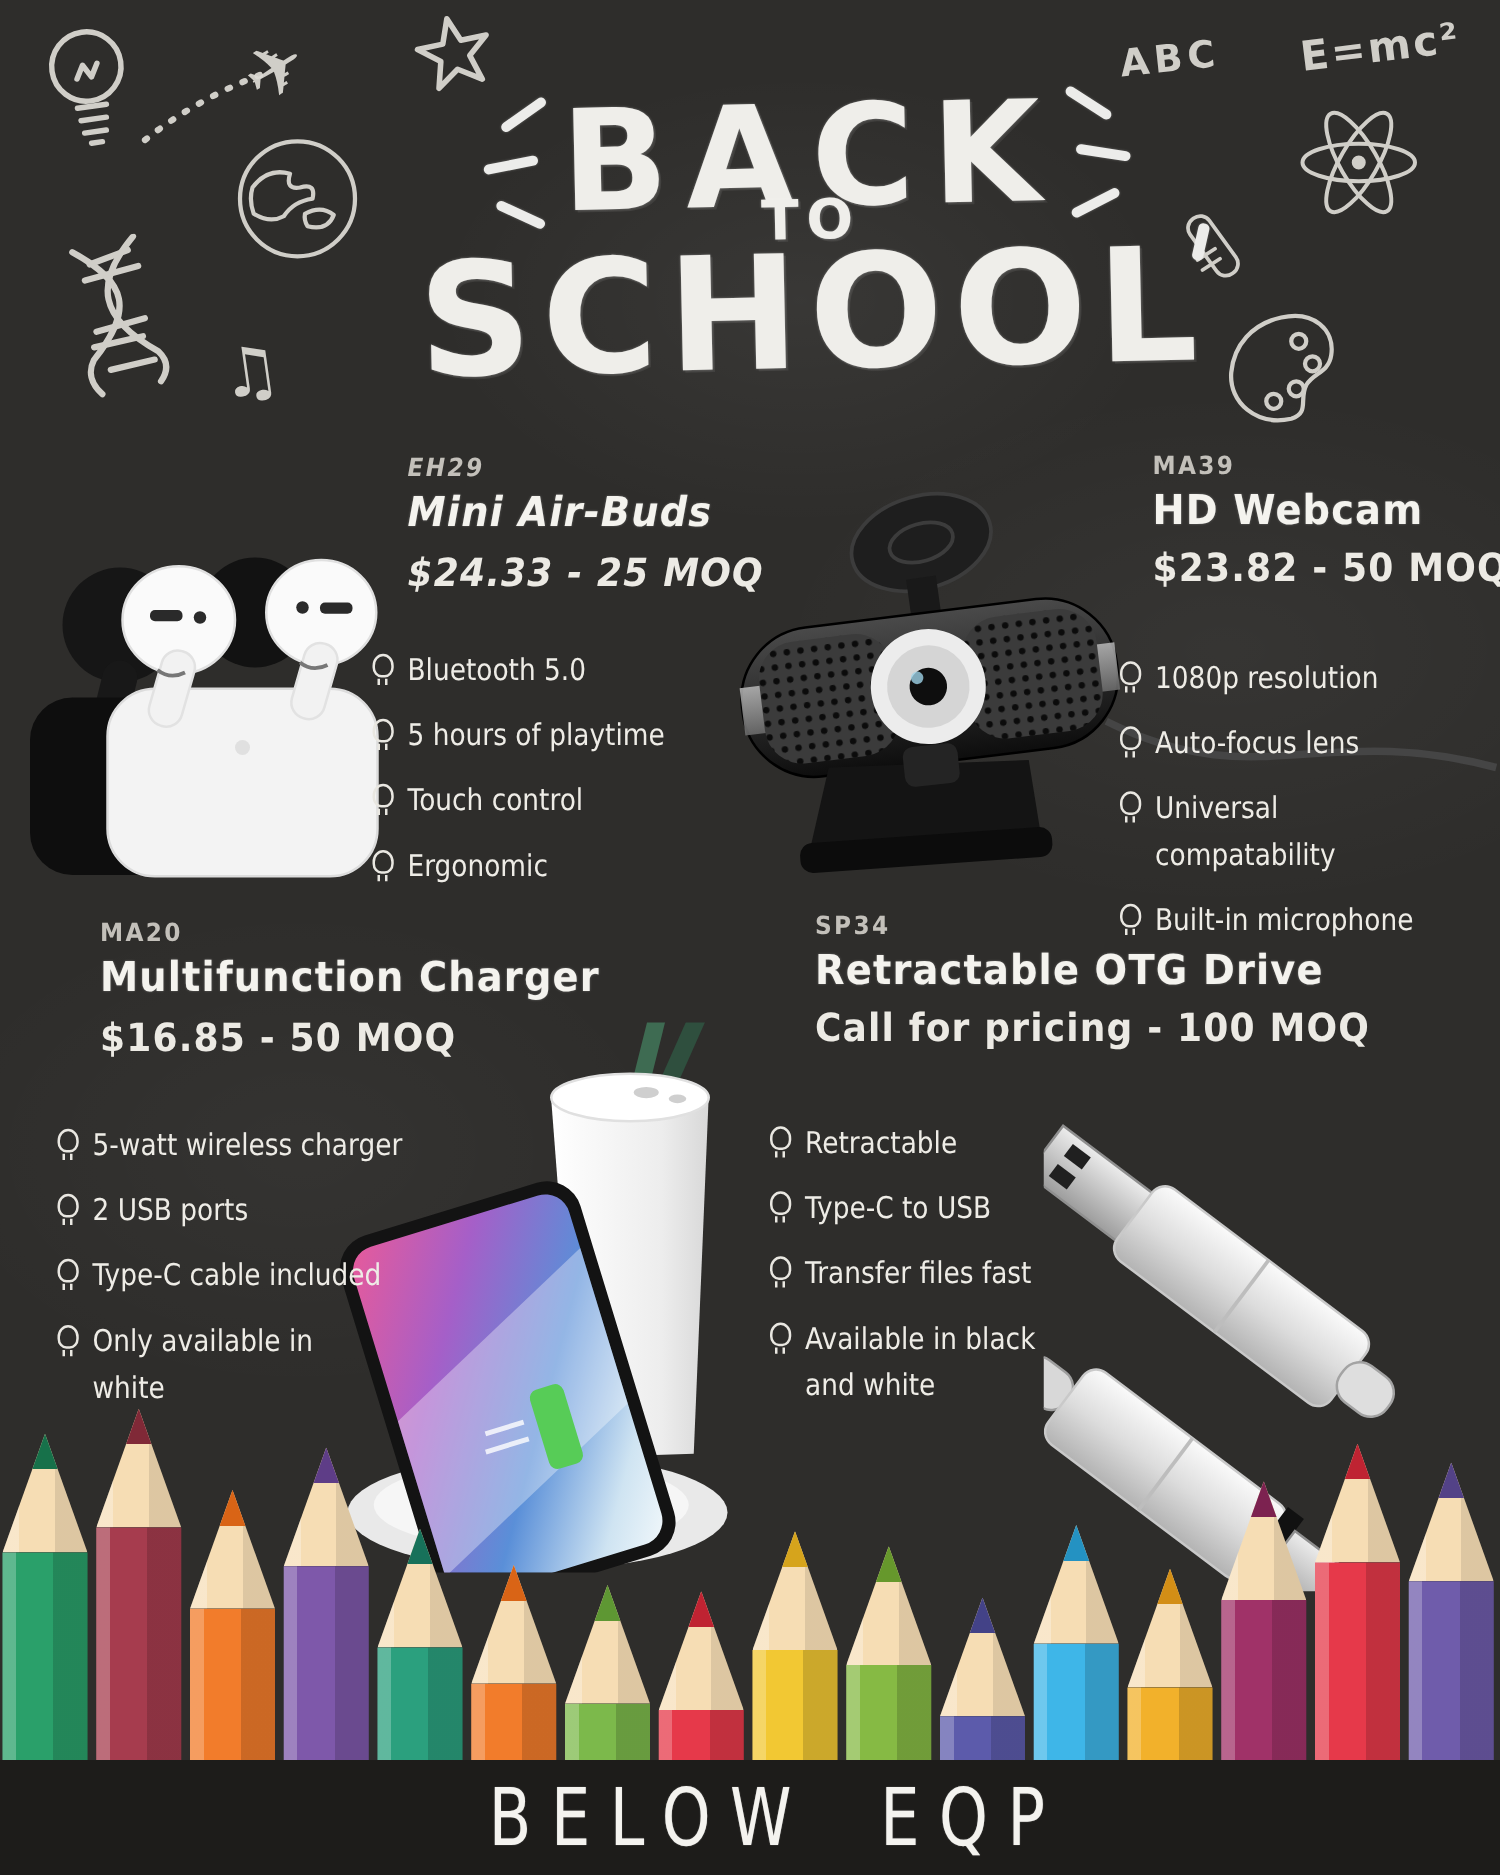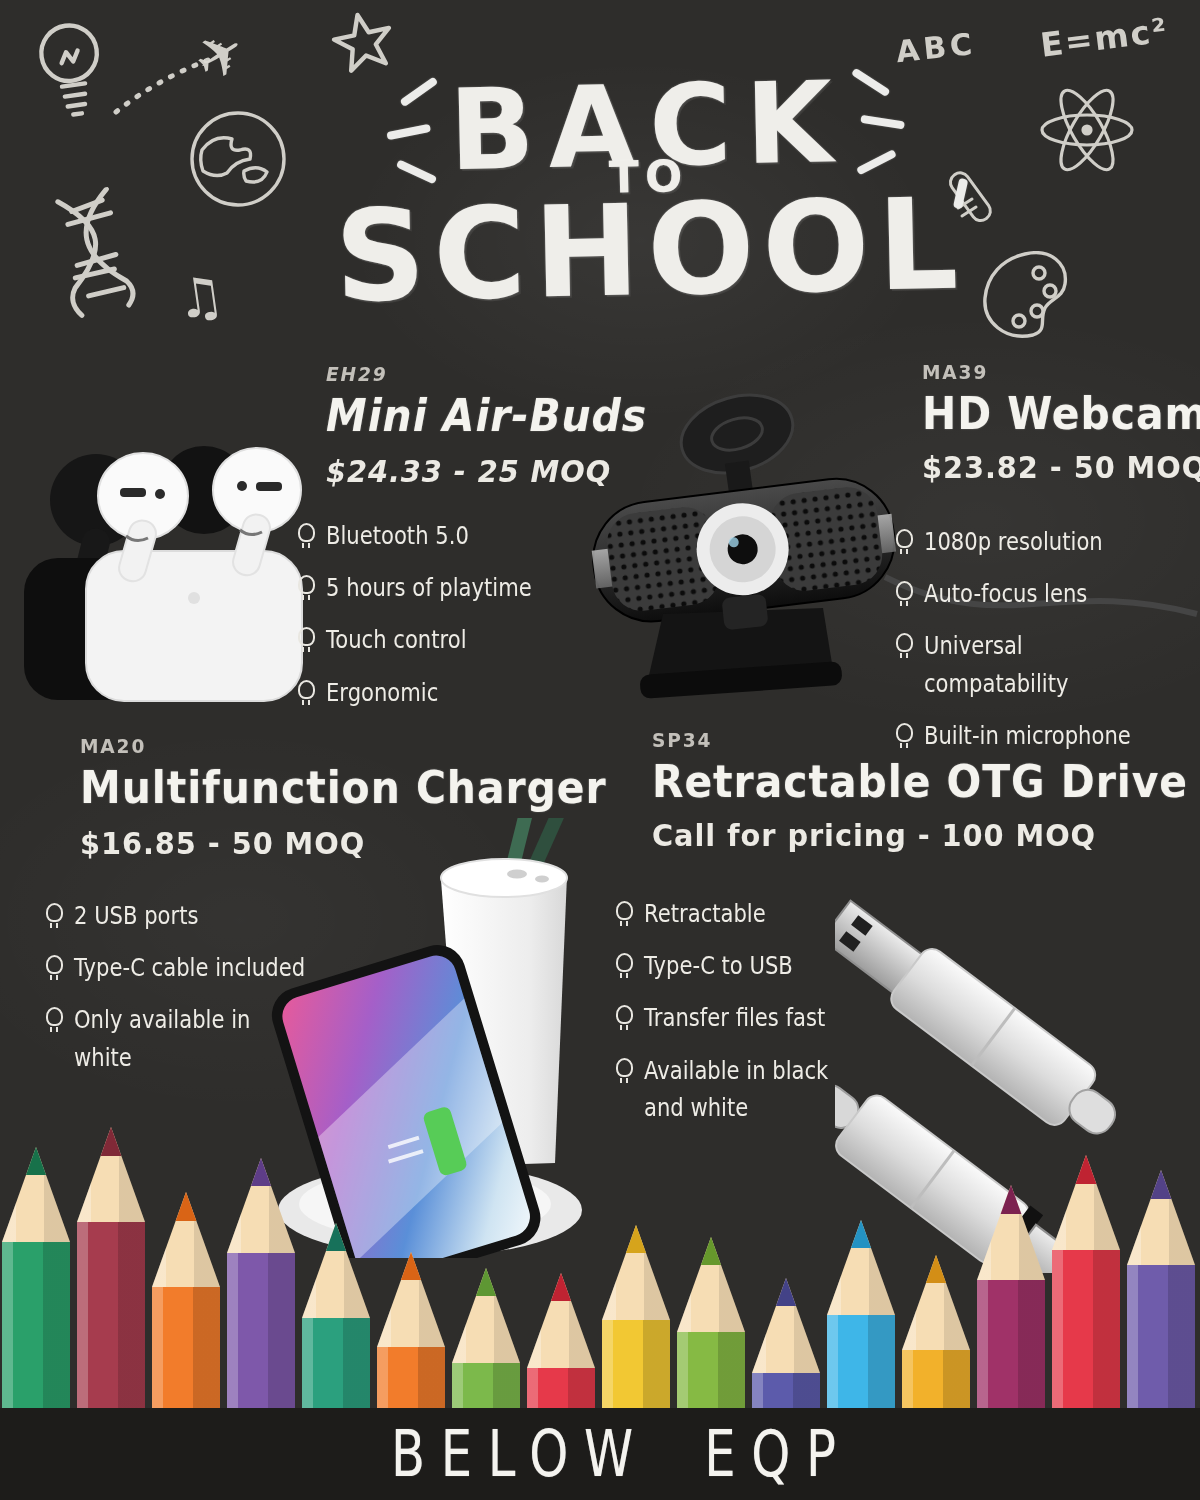--- a/index.html
+++ b/index.html
@@ -16,21 +16,21 @@
   .title-block{position:absolute;z-index:3;left:0;top:0;width:1200px;transform:rotate(-1.2deg);}
   .t-line{position:absolute;text-align:center;font-weight:bold;color:#efeeea;
           text-shadow:0 0 2px rgba(255,255,255,.35), 2px 2px 0 rgba(255,255,255,.07);}
   .t-back{left:385px;top:62px;width:520px;font-size:112px;letter-spacing:14px;}
   .t-to{left:385px;top:152px;width:520px;font-size:44px;letter-spacing:6px;}
   .t-school{left:300px;top:178px;width:690px;font-size:126px;letter-spacing:8px;}
   .dash{position:absolute;background:#ececea;border-radius:4px;box-shadow:0 0 2px rgba(255,255,255,.3);}
   
   .ptext{position:absolute;z-index:3;}
   .pcode{font-size:20px;letter-spacing:2px;color:#c3c0ba;font-weight:bold;}
-  .pname{margin:0;font-size:44px;font-weight:bold;color:#f4f3ee;letter-spacing:1px;
+  .pname{margin:0;font-size:33px;font-weight:bold;color:#f4f3ee;letter-spacing:1px;
          text-shadow:0 0 2px rgba(255,255,255,.3);}
   .pprice{font-size:31px;font-weight:bold;color:#eceae4;letter-spacing:1px;}
   .cond{display:inline-block;transform:scaleX(.88);transform-origin:0 50%;white-space:pre-line;}
   .cond2{display:inline-block;transform:scaleX(.93);transform-origin:0 50%;white-space:nowrap;}
   .features{list-style:none;margin:0;padding:0;position:absolute;z-index:3;}
   .features li{display:flex;gap:11px;margin-bottom:15px;align-items:flex-start;}
   .bulb-icon{flex:0 0 auto;width:13px;height:15px;border:2.5px solid #e9e7e1;
              border-radius:50% 50% 42% 42%;margin-top:5px;position:relative;}
   .bulb-icon::after{content:"";position:absolute;left:1.5px;bottom:-8px;width:4px;height:5px;
              border-left:2.5px solid #e9e7e1;border-right:2.5px solid #e9e7e1;}
@@ -309,20 +309,24 @@
     </ul>
 
   <div class="ptext" style="left:80px;top:734px;">
     <div class="pcode"><span class="cond2">MA20</span></div>
     <h2 class="pname" style="margin-top:4px;"><span class="cond2">Multifunction Charger</span></h2>
     <div class="pprice" style="margin-top:12px;"><span class="cond2">$16.85 - 50 MOQ</span></div>
   </div>
   <ul class="features" style="left:46px;top:898px;width:310px;">
       <li>
         <span class="bulb-icon"></span>
+        <span class="feat-text cond">5-watt wireless charger</span>
+      </li>
+      <li>
+        <span class="bulb-icon"></span>
         <span class="feat-text cond">2 USB ports</span>
       </li>
       <li>
         <span class="bulb-icon"></span>
         <span class="feat-text cond">Type-C cable included</span>
       </li>
       <li>
         <span class="bulb-icon"></span>
         <span class="feat-text cond">Only available in
 white</span>

